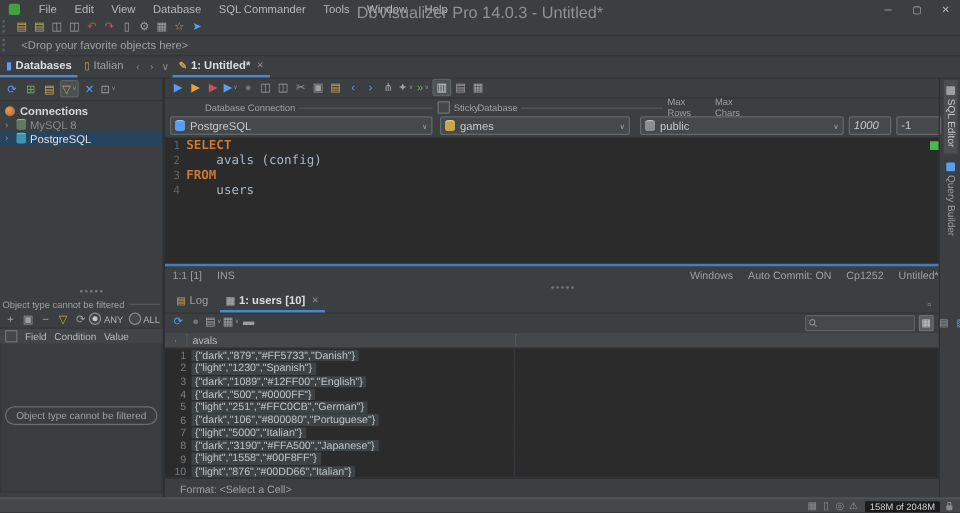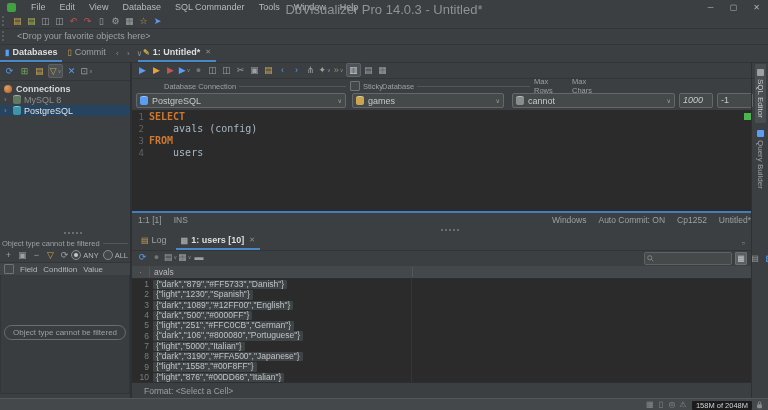--- a/index.html
+++ b/index.html
@@ -220,21 +220,21 @@
     <div class="left-group">
       <div style="display:flex;align-items:flex-end;">
 
           <div class="ptab active">
             <span class="tico" style="color: rgb(88, 157, 246);">▮</span>
             <span class="plabel">Databases</span>
           </div>
 
           <div class="ptab">
             <span class="tico" style="color: rgb(201, 165, 80);">▯</span>
-            <span class="plabel">Commit</span>
+            <span class="plabel">Italian</span>
           </div>
         </div>
       <div class="tab-nav">
 
       <span class="navbtn"><span>‹</span></span>
           <span class="navbtn"><span>›</span></span>
           <span class="navbtn"><span>∨</span></span>
         </div>
     </div>
     <div class="ptab active editor-tab">
@@ -459,21 +459,21 @@
       <span class="dd-val">PostgreSQL</span>
       <span class="dd-arrow">∨</span>
     </div>
     <div class="dd" style="width:144px;">
       <span class="dbcyl" style="background:#c9a550;"></span>
       <span class="dd-val">games</span>
       <span class="dd-arrow">∨</span>
     </div>
     <div class="dd" style="width:155px;margin-left:2px;">
       <span class="dbcyl" style="background:#8a8d8f;"></span>
-      <span class="dd-val">cannot</span>
+      <span class="dd-val">public</span>
       <span class="dd-arrow">∨</span>
     </div>
     <div class="tinput" style="width:26px;margin-left:-2px;font-style:italic;">1000</div>
     <div class="tinput" style="width:28px;margin-left:-2px;">-1</div>
   </div>
 
   <div class="abs editor">
 
       <div class="cline">
         <span class="lnum">1</span>

